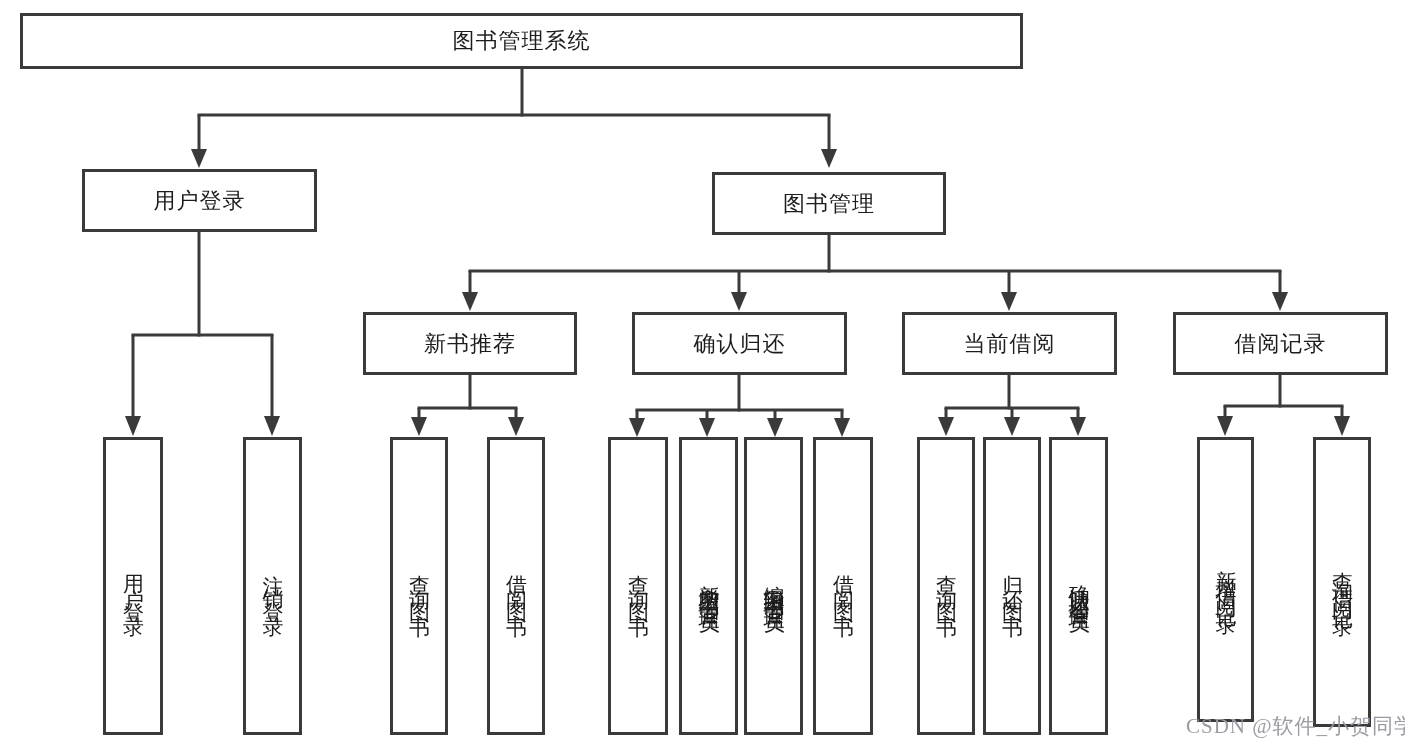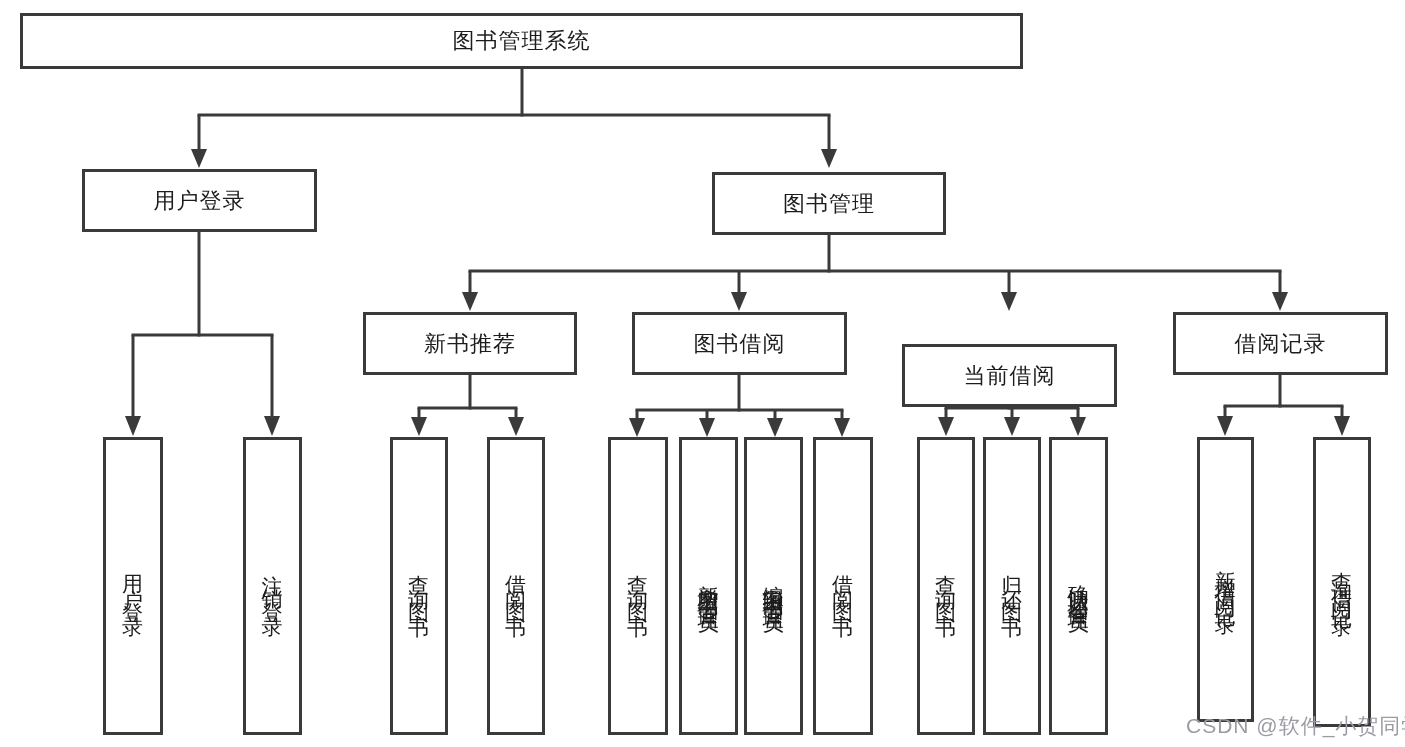--- a/index.html
+++ b/index.html
@@ -2,21 +2,21 @@
 <html><head>
 <meta charset="utf-8">
 <style>
   html, body { margin: 0; padding: 0; background: #ffffff; }
   .canvas {
     position: relative;
     width: 1405px;
     height: 747px;
     background: #ffffff;
     overflow: hidden;
-    font-family: Liberation Sans, sans-serif;
+    font-family: Liberation Serif, serif;
   }
   svg.connectors {
     position: absolute;
     left: 0; top: 0;
     width: 1405px; height: 747px;
   }
   svg.connectors line { stroke: #3a3a3a; stroke-width: 3; }
   svg.connectors polygon { fill: #3a3a3a; stroke: none; }
   .node, .leaf {
     position: absolute;
@@ -115,22 +115,22 @@
     <line x1="1342" y1="406" x2="1342" y2="417"></line>
     <polygon points="1334,416 1350,416 1342,436"></polygon>
   </svg>
 
   <div class="node" style="left:20px; top:13px; width:1003px; height:56px;">图书管理系统</div>
 
   <div class="node" style="left:82px; top:169px; width:235px; height:63px;">用户登录</div>
   <div class="node" style="left:712px; top:172px; width:234px; height:63px;">图书管理</div>
 
   <div class="node" style="left:363px; top:312px; width:214px; height:63px;">新书推荐</div>
-  <div class="node" style="left:632px; top:312px; width:215px; height:63px;">图书借阅</div>
-  <div class="node" style="left:902px; top:312px; width:215px; height:63px;margin-top:32px;">当前借阅</div>
+  <div class="node" style="left:632px; top:312px; width:215px; height:63px;">确认归还</div>
+  <div class="node" style="left:902px; top:312px; width:215px; height:63px;">当前借阅</div>
   <div class="node" style="left:1173px; top:312px; width:215px; height:63px;">借阅记录</div>
 
   <div class="leaf" style="left:103px; top:437px; width:60px; height:298px;">
     <span class="vtext">用户登录</span>
   </div>
   <div class="leaf" style="left:243px; top:437px; width:59px; height:298px;">
     <span class="vtext">注销登录</span>
   </div>
 
   <div class="leaf" style="left:390px; top:437px; width:58px; height:298px;">

